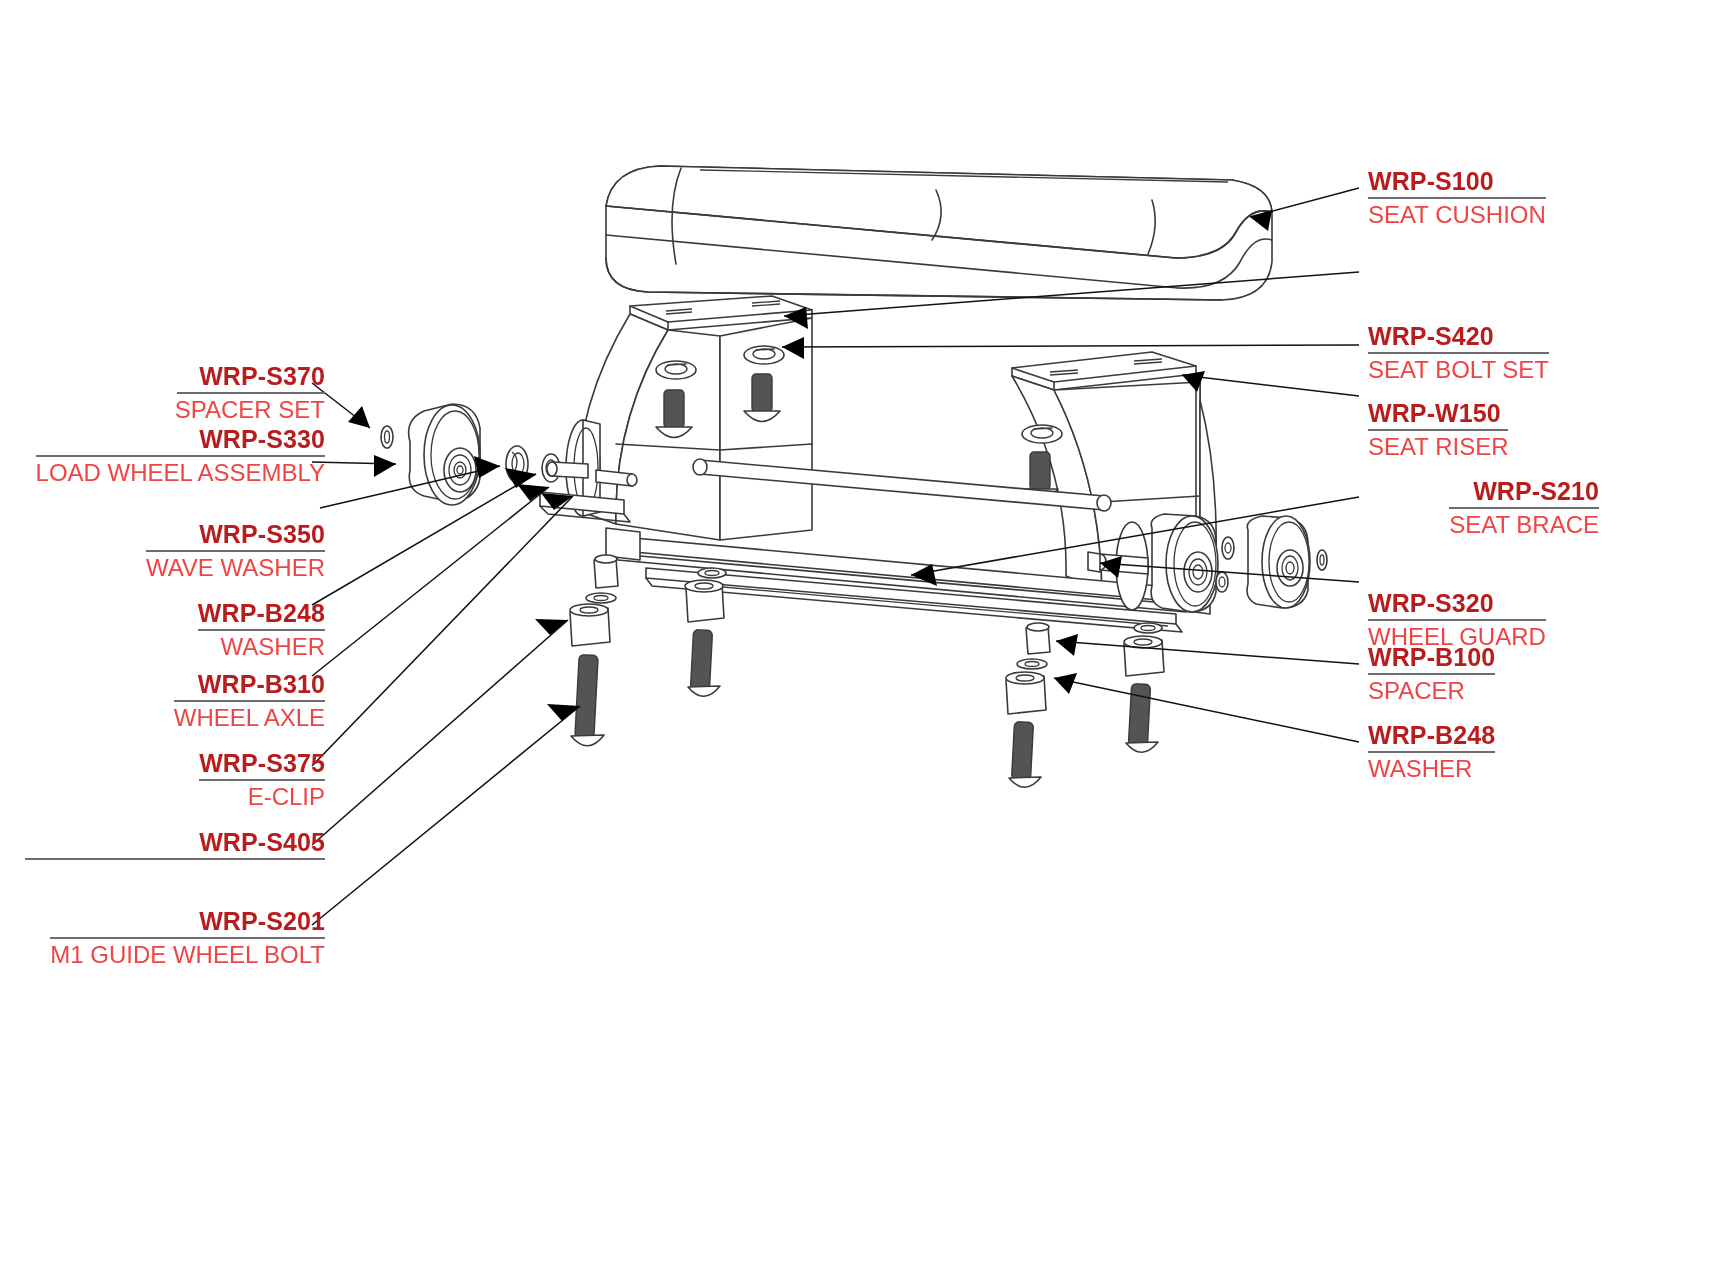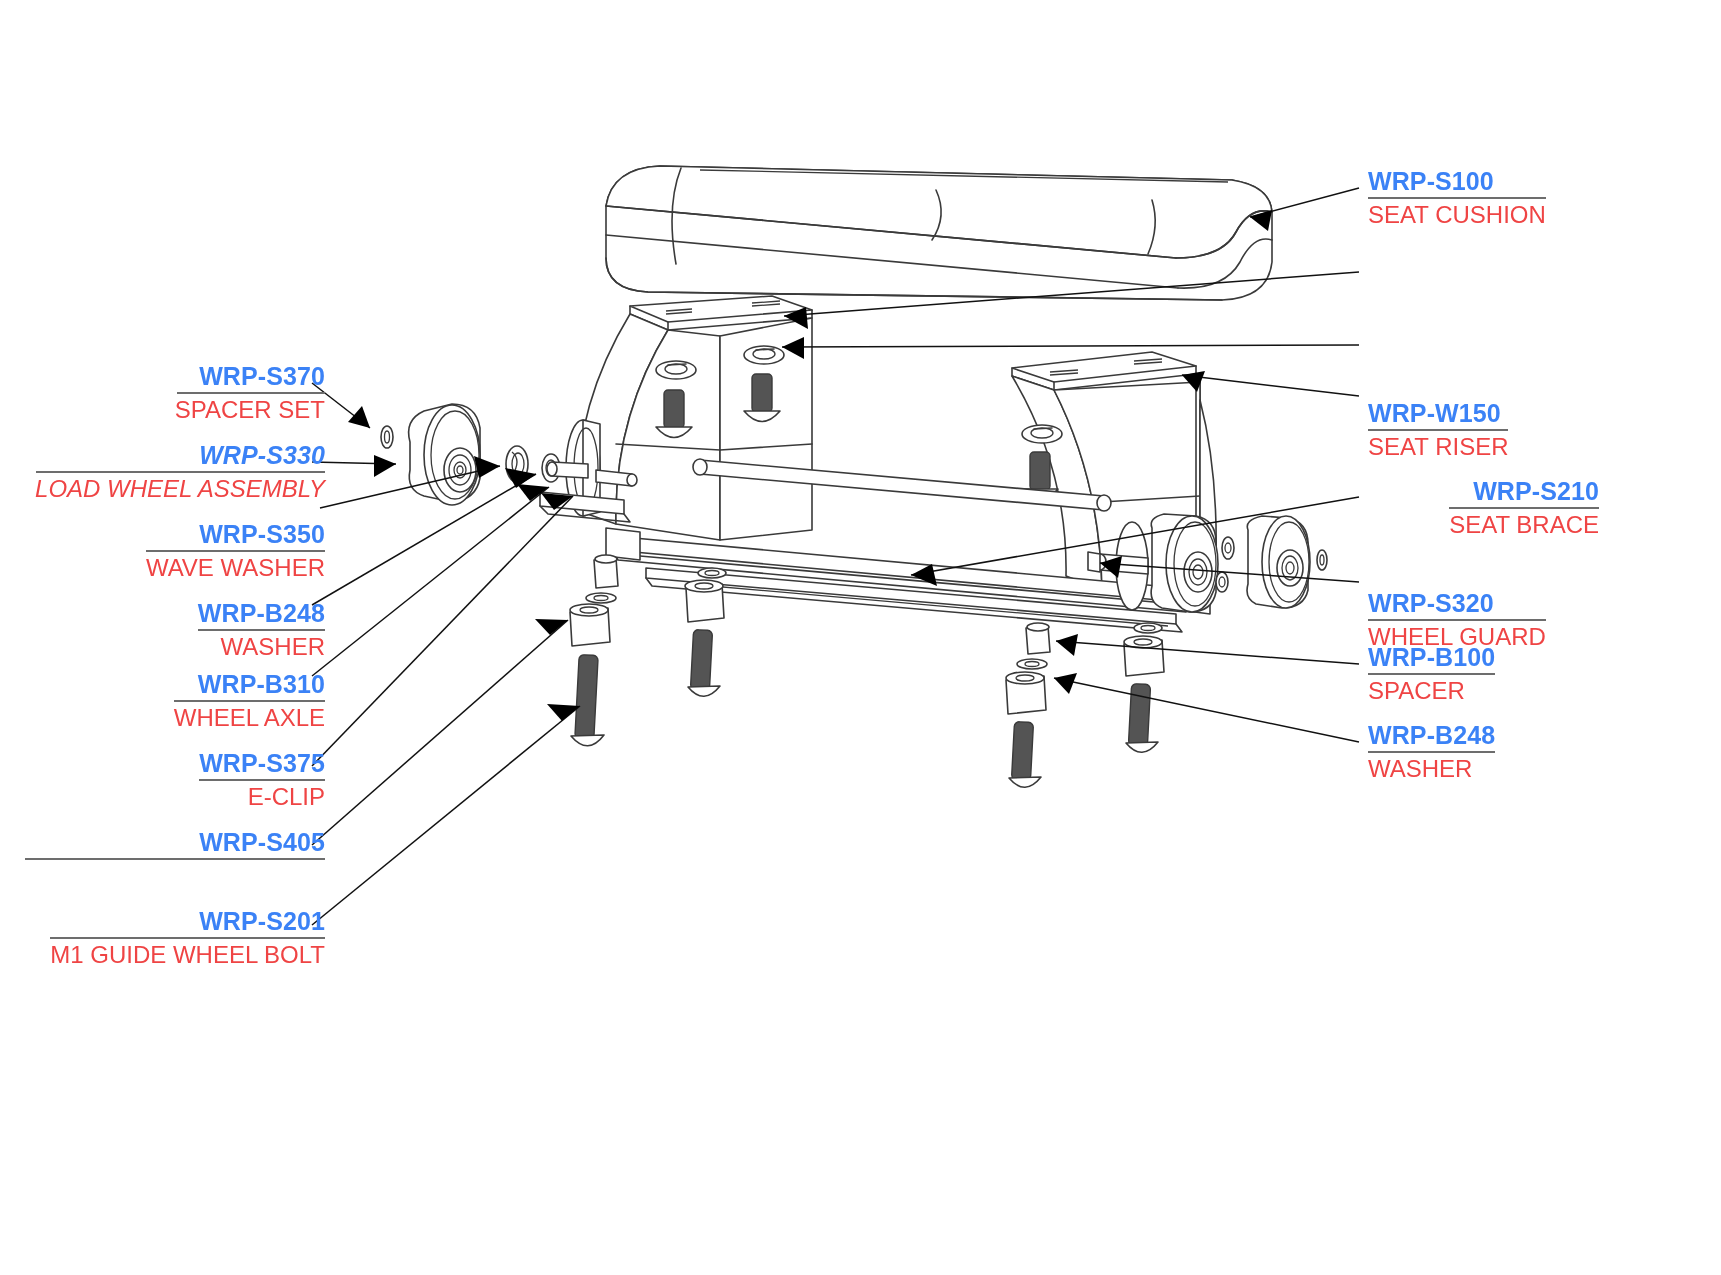--- a/index.html
+++ b/index.html
@@ -5,21 +5,21 @@
   html,body{margin:0;padding:0;background:#ffffff;}
   body{width:1721px;height:1275px;overflow:hidden;
        font-family:"Liberation Sans","DejaVu Sans",sans-serif;}
   #stage{position:relative;width:1721px;height:1275px;background:#fff;}
 
   svg.drawing{position:absolute;left:0;top:0;width:1721px;height:1275px;}
 
   
   .callout{position:absolute;}
   .callout .pn{
-    font-size:25px;font-weight:bold;color:#3b82f6;
+    font-size:25px;font-weight:bold;color:#b91c1c;
     letter-spacing:.1px;line-height:30px;white-space:nowrap;
   }
   .callout .rule{
     height:2px;background:#6d6d6d;margin:1px 0 1px 0;
   }
   .callout .desc{
     font-size:24px;font-weight:normal;color:#ef4444;
     line-height:30px;white-space:nowrap;
   }
   .callout.left{text-align:right;}
@@ -317,20 +317,25 @@
       <path class="leader" d="M312 925 L580 706"></path>
       <polygon class="arrow" points="580,706 562,721 547,704"></polygon>
     </g>
   </svg>
 
   <div class="callout right" style="left:1368px;top:166px;">
     <div class="pn">WRP-S100</div>
     <div class="rule" style="width: 178px;"></div>
     <div class="desc">SEAT CUSHION</div>
   </div>
+  <div class="callout right" style="left:1368px;top:321px;">
+    <div class="pn">WRP-S420</div>
+    <div class="rule" style="width: 181px;"></div>
+    <div class="desc">SEAT BOLT SET</div>
+  </div>
   <div class="callout right" style="left:1368px;top:398px;">
     <div class="pn">WRP-W150</div>
     <div class="rule" style="width: 140px;"></div>
     <div class="desc">SEAT RISER</div>
   </div>
   <div class="callout right" style="left:1449px;top:476px;text-align:right;">
     <div class="pn">WRP-S210</div>
     <div class="rule" style="width: 150px;"></div>
     <div class="desc">SEAT BRACE</div>
   </div>
@@ -348,21 +353,21 @@
     <div class="pn">WRP-B248</div>
     <div class="rule" style="width: 127px;"></div>
     <div class="desc">WASHER</div>
   </div>
 
   <div class="callout left" style="right:1396px;top:361px;">
     <div class="pn">WRP-S370</div>
     <div class="rule" style="width: 148px; margin-left: auto;"></div>
     <div class="desc">SPACER SET</div>
   </div>
-  <div class="callout left" style="right:1396px;top:440px;font-style:italic;">
+  <div class="callout left" style="right:1396px;top:424px;">
     <div class="pn">WRP-S330</div>
     <div class="rule" style="width: 289px; margin-left: auto;"></div>
     <div class="desc">LOAD WHEEL ASSEMBLY</div>
   </div>
   <div class="callout left" style="right:1396px;top:519px;">
     <div class="pn">WRP-S350</div>
     <div class="rule" style="width: 179px; margin-left: auto;"></div>
     <div class="desc">WAVE WASHER</div>
   </div>
   <div class="callout left" style="right:1396px;top:598px;">

